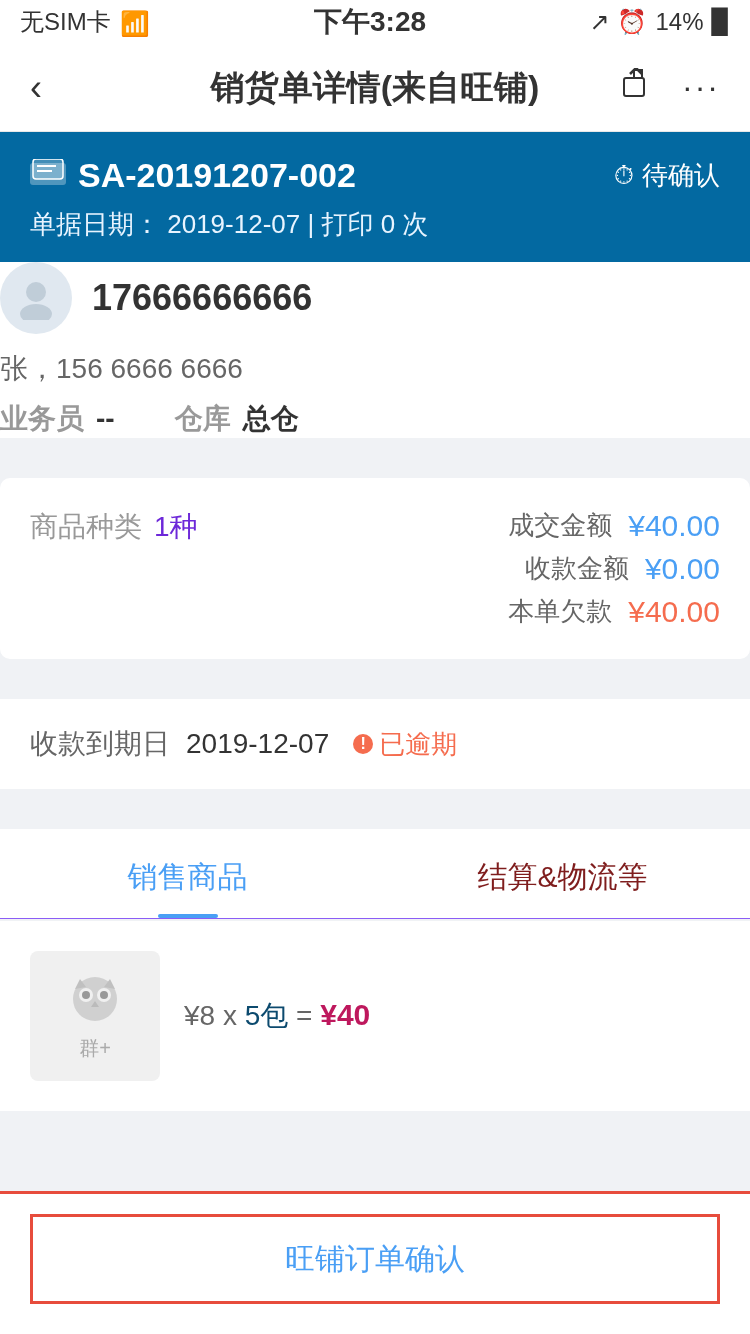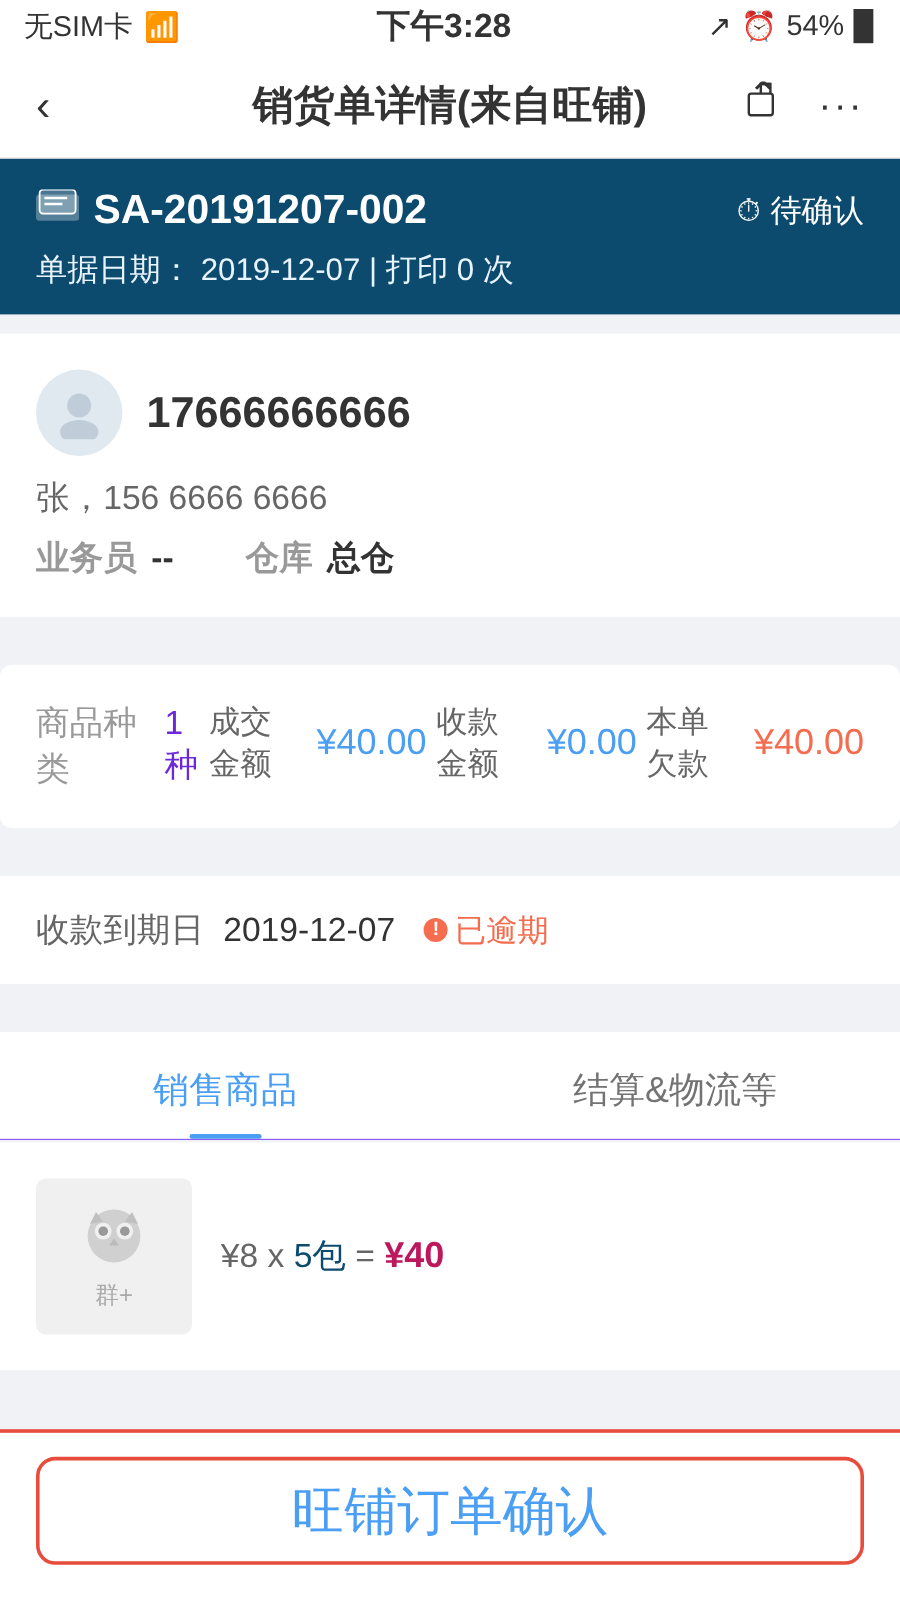--- a/index.html
+++ b/index.html
@@ -57,23 +57,23 @@
       margin-left: auto;
       display: flex;
       align-items: center;
       gap: 30px;
     }
     .nav-share { font-size: 36px; color: #333; }
     .nav-more { font-size: 32px; color: #333; letter-spacing: 2px; }
 
     
     .order-header {
-      background: #0c4a6e;
+      background: #0369a1;
       padding: 24px 30px 20px;
-      margin-bottom: 16px;
+      margin-bottom: 0;
     }
     .order-header-top {
       display: flex;
       justify-content: space-between;
       align-items: center;
       margin-bottom: 12px;
     }
     .order-number {
       font-size: 34px;
       font-weight: 700;
@@ -90,21 +90,20 @@
       font-size: 26px;
     }
     .order-date {
       font-size: 26px;
       color: #e8f4ff;
     }
 
     
     .customer-section {
       background: #fff;
-      padding: 30px;
       margin-bottom: 20px;
     }
     .customer-row {
       display: flex;
       align-items: center;
       gap: 20px;
       margin-bottom: 16px;
     }
     .avatar {
       width: 72px;
@@ -158,21 +157,21 @@
     .summary-kinds {
       display: flex;
       align-items: center;
       gap: 12px;
       font-size: 28px;
       color: #666;
     }
     .summary-kinds-value { color: #6d28d9; }
     .summary-right {
       display: flex;
-      flex-direction: row;
+      flex-direction: column;
       align-items: flex-end;
       gap: 8px;
     }
     .summary-row {
       display: flex;
       align-items: center;
       gap: 16px;
       font-size: 26px;
     }
     .summary-row-label { color: #666; }
@@ -221,21 +220,21 @@
     }
     .tabs-row {
       display: flex;
       border-bottom: 1px solid #8b5cf6;
     }
     .tab-item {
       flex: 1;
       text-align: center;
       padding: 28px 0 20px;
       font-size: 30px;
-      color: #737373;
+      color: #7f1d1d;
       cursor: pointer;
       position: relative;
     }
     .tab-item.active {
       color: #4a9ff5;
     }
     .tab-item.active::after {
       content: '';
       position: absolute;
       bottom: 0;
@@ -297,43 +296,43 @@
       width: 750px;
       background: #fff;
       padding: 20px 30px 30px;
       border-top: 3px solid #e74c3c;
     }
     .confirm-button {
       width: 100%;
       height: 90px;
       background: #fff;
       border: 3px solid #e74c3c;
-      border-radius: 16px;
-      font-size: 44px;
+      border-radius: 0;
+      font-size: 30px;
       color: #4a9ff5;
       cursor: pointer;
       display: flex;
       align-items: center;
       justify-content: center;
       font-weight: 500;
     }
   </style>
 </head>
 <body>
 
 <div class="status-bar">
   <div class="status-bar-left">
     <span>无SIM卡</span>
     <span>📶</span>
   </div>
   <div class="status-bar-center">下午3:28</div>
   <div class="status-bar-right">
     <span>↗</span>
     <span>⏰</span>
-    <span>54%</span>
+    <span>14%</span>
     <span>▉</span>
   </div>
 </div>
 
 <div class="nav-bar">
   <span class="nav-back">‹</span>
   <span class="nav-title">销货单详情(来自旺铺)</span>
   <div class="nav-right">
     <span class="nav-share">
       <svg width="32" height="32" viewBox="0 0 32 32" fill="none" xmlns="http://www.w3.org/2000/svg">

